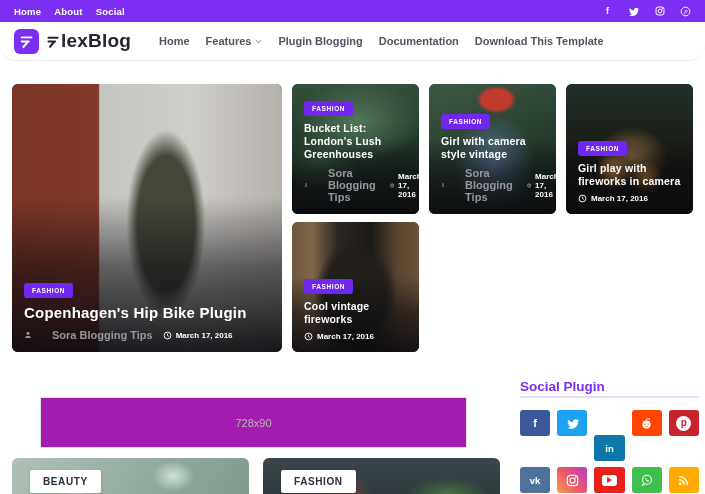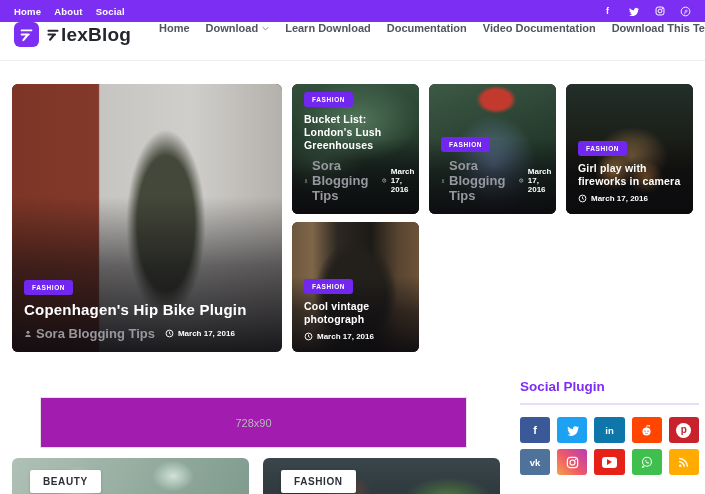--- a/index.html
+++ b/index.html
@@ -11,21 +11,21 @@
   .topbar { position:absolute; top:0; left:0; right:0; height:22px;
     display:flex; align-items:center; padding:0 14px; }
   .topbar a { color:#fff; font-size:9.5px; font-weight:600; text-decoration:none;
     margin-right:13px; letter-spacing:.2px; }
   .topbar-social { margin-left:auto; display:flex; align-items:center; gap:15px; }
   .topbar-social .t-ic { display:flex; align-items:center; justify-content:center;
     width:11px; height:11px; color:#fff; font-size:9px; font-weight:700; cursor:pointer; }
 
   
   .navbar { position:absolute; top:22px; left:0; right:0; height:39px; background:#fff;
-    border-bottom:1px solid #ededf0; display:flex; align-items:flex-start; padding:0 14px; }
+    border-bottom:1px solid #ededf0; display:flex; align-items:center; padding:0 14px;border-radius:16px; }
   .logo { display:flex; align-items:center; gap:7px; cursor:pointer; }
   .logo-mark { width:25px; height:25px; border-radius:6px; display:flex;
     align-items:center; justify-content:center; }
   .brand { font-size:19px; font-weight:700; color:#23262f; letter-spacing:.2px;
     display:flex; align-items:center; }
   .menu { display:flex; align-items:center; margin-left:20px; }
   .menu-item { font-size:11px; font-weight:600; color:#51555f; padding:0 8px;
     cursor:pointer; display:flex; align-items:center; gap:4px; white-space:nowrap; }
 
   
@@ -60,35 +60,35 @@
     background:linear-gradient(180deg, rgba(12,11,15,0) 42%, rgba(12,11,15,.55) 68%, rgba(12,11,15,.93) 100%); }
   .card-body { position:absolute; left:0; right:0; bottom:0; padding:11px 12px; }
   .badge { display:inline-block; color:#fff; font-size:6.5px; font-weight:700;
     letter-spacing:.6px; padding:4px 8px; border-radius:3px; margin-bottom:6px;
     text-decoration:none; cursor:pointer; }
   .title-lg { color:#fff; font-size:15px; font-weight:700; letter-spacing:.2px;
     line-height:1.2; margin-bottom:7px; }
   .title-sm { color:#fff; font-size:10.5px; font-weight:700; letter-spacing:.2px;
     line-height:1.25; margin-bottom:6px; }
   .meta { display:flex; align-items:center; gap:10px; }
-  .meta .author { display:flex; align-items:center; gap:4px; color:#97979f;
-    font-size:13px; font-weight:600; }
+  .meta .author { display:flex; align-items:center; gap:20px; color:#97979f;
+    font-size:11px; font-weight:600; }
   .meta .date { display:flex; align-items:center; gap:4px; color:#fff;
     font-size:8px; font-weight:700; }
 
   
   .ad-box { position:absolute; top:397px; left:40px; width:427px; height:51px;
     background:#a21caf; border:1px solid #e3e3e5; display:flex; align-items:center;
     justify-content:center; cursor:pointer; }
   .ad-box span { color:#b7b7ba; font-size:11px; }
 
   
   .sidebar { position:absolute; top:379px; left:520px; width:179px; }
   .widget-title { color:#7c2ff2; font-size:13.5px; font-weight:700;
-    padding-bottom:9px; border-bottom:2px solid #e8dcfa; }
+    padding-bottom:2px; border-bottom:2px solid #e8dcfa; }
   .social-grid { margin-top:12px; display:grid; grid-template-columns:repeat(5,1fr);
     column-gap:7px; row-gap:6px; }
   .s-btn { height:26px; border-radius:3px; display:flex; align-items:center;
     justify-content:center; cursor:pointer; color:#fff; font-weight:700; font-size:11px; }
   .s-btn .small-txt { font-size:9.5px; font-weight:700; }
   .circ { width:15px; height:15px; border-radius:50%; background:#fff; display:flex;
     align-items:center; justify-content:center; font-size:10px; font-weight:700; line-height:1; }
   .btn-pinterest .circ { color:#c8232c; }
   .yt { width:15px; height:11px; background:#fff; border-radius:3px; display:flex;
     align-items:center; justify-content:center; }
@@ -156,28 +156,27 @@
       <span class="brand">
         <svg width="14" height="15" viewBox="0 0 16 16" style="margin-right:1px">
             <path d="M2.8 3.6h10.4M2.8 8h7.6M9.6 8L4.6 14" stroke="#23262f" stroke-width="2.3" fill="none" stroke-linecap="round"></path>
           </svg>
         <span>lexBlog</span>
       </span>
     </div>
     <nav class="menu">
       <span class="menu-item">Home</span>
       <span class="menu-item">
-        <span>Download</span>
+        <span>Features</span>
         <svg width="7" height="5" viewBox="0 0 10 6">
             <path d="M1 1l4 4 4-4" stroke="#7b7f88" stroke-width="1.4" fill="none"></path>
           </svg>
       </span>
-      <span class="menu-item">Learn Download</span>
+      <span class="menu-item">Plugin Blogging</span>
       <span class="menu-item">Documentation</span>
-      <span class="menu-item">Video Documentation</span>
       <span class="menu-item">Download This Template</span>
     </nav>
 
   </div>
 
   <div class="hero">
 
     <article class="card hero-left">
       <div class="im im-bike"></div>
       <div class="shade"></div>
@@ -228,20 +227,21 @@
             </span>
           </div>
         </div>
       </article>
 
       <article class="card">
         <div class="im im-camera"></div>
         <div class="shade"></div>
         <div class="card-body">
           <a class="badge" style="background: rgb(113, 39, 240);">FASHION</a>
+          <h3 class="title-sm">Girl with camera style vintage</h3>
           <div class="meta">
             <span class="author">
               <svg width="8" height="8" viewBox="0 0 14 14" fill="#97979f">
                   <circle cx="7" cy="4" r="2.7"></circle>
                   <path d="M2.1 12.4c0-2.5 2.2-3.9 4.9-3.9s4.9 1.4 4.9 3.9z"></path>
                 </svg>
               <span>Sora Blogging Tips</span>
             </span>
             <span class="date">
               <svg width="9" height="9" viewBox="0 0 14 14">
@@ -270,21 +270,21 @@
             </span>
           </div>
         </div>
       </article>
 
       <article class="card">
         <div class="im im-vintage"></div>
         <div class="shade"></div>
         <div class="card-body">
           <a class="badge" style="background: rgb(113, 39, 240);">FASHION</a>
-          <h3 class="title-sm">Cool vintage photograph</h3>
+          <h3 class="title-sm">Cool vintage fireworks</h3>
           <div class="meta">
             <span class="date">
               <svg width="9" height="9" viewBox="0 0 14 14">
                   <circle cx="7" cy="7" r="5.3" fill="none" stroke="#fff" stroke-width="1.5"></circle>
                   <path d="M7 4v3.2l2.1 1.2" stroke="#fff" stroke-width="1.4" fill="none"></path>
                 </svg>
               <span>March 17, 2016</span>
             </span>
           </div>
         </div>
@@ -298,21 +298,21 @@
 
   <aside class="sidebar">
     <h4 class="widget-title">Social Plugin</h4>
     <div class="social-grid">
       <a class="s-btn" style="background: rgb(59, 89, 153);">f</a>
       <a class="s-btn" style="background: rgb(29, 161, 242);">
         <svg width="13" height="13" viewBox="0 0 24 24" fill="#fff">
             <path d="M23.4 4.8c-.8.4-1.7.6-2.6.8a4.5 4.5 0 0 0-7.7 4.1A12.8 12.8 0 0 1 3.8 5a4.5 4.5 0 0 0 1.4 6 4.4 4.4 0 0 1-2-.6v.1c0 2.2 1.5 4 3.6 4.4a4.5 4.5 0 0 1-2 .1 4.5 4.5 0 0 0 4.2 3.1 9 9 0 0 1-6.6 1.9 12.7 12.7 0 0 0 6.9 2c8.3 0 12.8-6.9 12.8-12.8v-.6c.9-.6 1.6-1.4 2.2-2.3-.8.4-1.7.6-2.6.7a4.5 4.5 0 0 0 1.7-2.2z"></path>
           </svg>
       </a>
-      <a class="s-btn" style="background: rgb(14, 118, 168);">
+      <a class="s-btn" style="background: rgb(14, 118, 168); margin-top: 25px;">
           <span class="small-txt">in</span>
         </a>
       <a class="s-btn" style="background: rgb(255, 69, 0);">
         <svg width="15" height="15" viewBox="0 0 24 24">
             <circle cx="12" cy="13.5" r="6.5" fill="#fff"></circle>
             <path d="M12 7l1.2-3.4 3 .9" stroke="#fff" stroke-width="1.4" fill="none"></path>
             <circle cx="16.6" cy="4.8" r="1.3" fill="#fff"></circle>
             <circle cx="9.6" cy="13" r="1.1" fill="#ff4500"></circle>
             <circle cx="14.4" cy="13" r="1.1" fill="#ff4500"></circle>
             <path d="M9.6 16.2c1.6 1 3.2 1 4.8 0" stroke="#ff4500" stroke-width="1" fill="none"></path>

